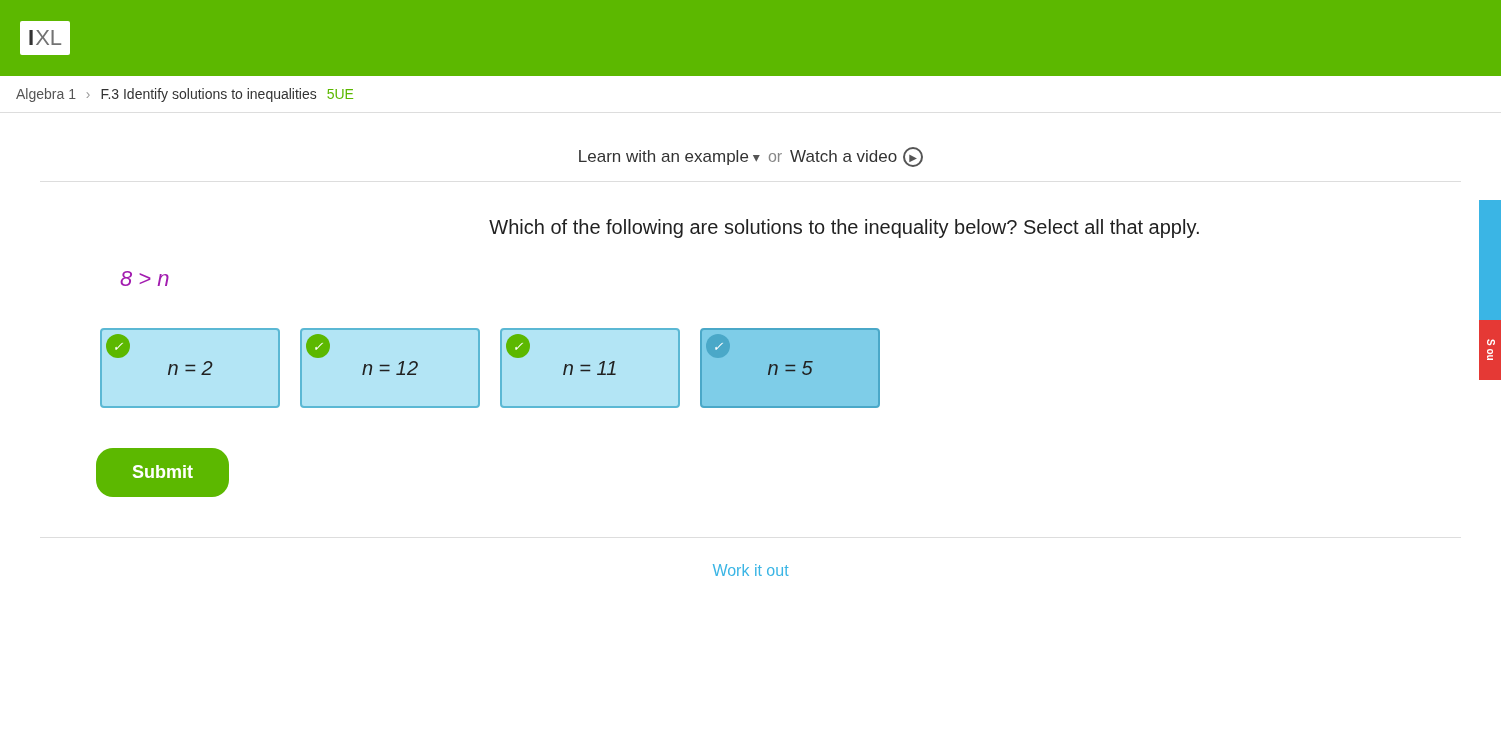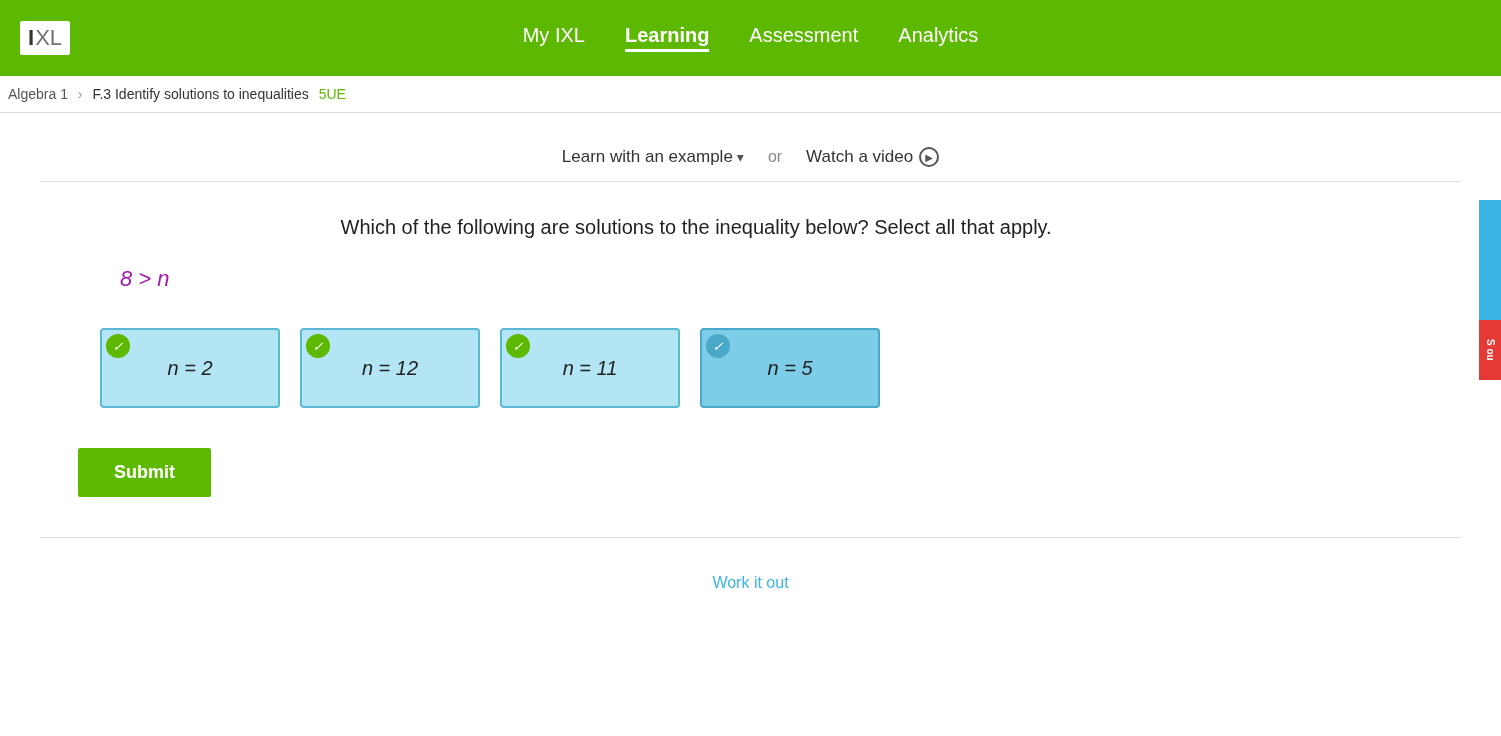--- a/index.html
+++ b/index.html
@@ -54,21 +54,21 @@
     .nav-center {
       position: absolute;
       left: 50%;
       transform: translateX(-50%);
       display: flex;
       gap: 40px;
     }
 
     
     .breadcrumb {
-      padding: 10px 8px;
+      padding: 10px 16px;
       font-size: 14px;
       color: #555;
       background: white;
       border-bottom: 1px solid #ddd;
     }
     .breadcrumb span {
       color: #555;
     }
     .breadcrumb .separator {
       margin: 0 6px;
@@ -88,21 +88,21 @@
       padding: 20px 40px 40px 40px;
       min-height: 650px;
       position: relative;
     }
 
     
     .learn-bar {
       display: flex;
       justify-content: center;
       align-items: center;
-      gap: 24px;
+      gap: 8px;
       padding: 14px 0;
       border-bottom: 1px solid #ddd;
       margin-bottom: 30px;
     }
     .learn-link {
       color: #333;
       font-size: 17px;
       cursor: pointer;
       display: flex;
       align-items: center;
@@ -139,21 +139,21 @@
 
     
     .question-text {
       font-size: 20px;
       color: #222;
       margin-bottom: 24px;
       line-height: 1.5;
       max-width: 900px;
       margin-left: auto;
       margin-right: auto;
-      text-align: left;
+      text-align: right;
       padding-left: 40px;
     }
     .inequality {
       font-size: 22px;
       color: #a21caf;
       margin-bottom: 36px;
       padding-left: 80px;
       font-style: italic;
     }
 
@@ -201,34 +201,34 @@
       justify-content: center;
       color: white;
       font-size: 13px;
     }
 
     
     .submit-btn {
       background: #5cb800;
       color: white;
       border: none;
-      border-radius: 2px;
+      border-radius: 17px;
       padding: 14px 36px;
       font-size: 18px;
       font-weight: bold;
       cursor: pointer;
-      margin-left: 38px;
+      margin-left: 56px;
     }
 
     
     .work-it-out {
       text-align: center;
       color: #3ab5e5;
       font-size: 16px;
-      padding-top: 36px;
+      padding-top: 24px;
       border-top: 1px solid #ddd;
       margin-top: 40px;
     }
 
     
     .side-tabs {
       position: fixed;
       right: 0;
       top: 200px;
       display: flex;
@@ -259,26 +259,20 @@
       text-align: center;
     }
   </style>
 </head>
 <body>
 
 <nav class="navbar">
   <div class="logo-box">
     <span class="logo-i">I</span>
     <span class="logo-xl">XL</span>
-  </div>
-  <div class="nav-center">
-    <a class="nav-link">My IXL</a>
-    <a class="nav-link active">Learning</a>
-    <a class="nav-link">Assessment</a>
-    <a class="nav-link">Analytics</a>
   </div>
 </nav>
 
 <div class="breadcrumb">
   <span>Algebra 1</span>
   <span class="separator">›</span>
   <span class="current">F.3 Identify solutions to inequalities</span>
   <span class="code">5UE</span>
 </div>
 

